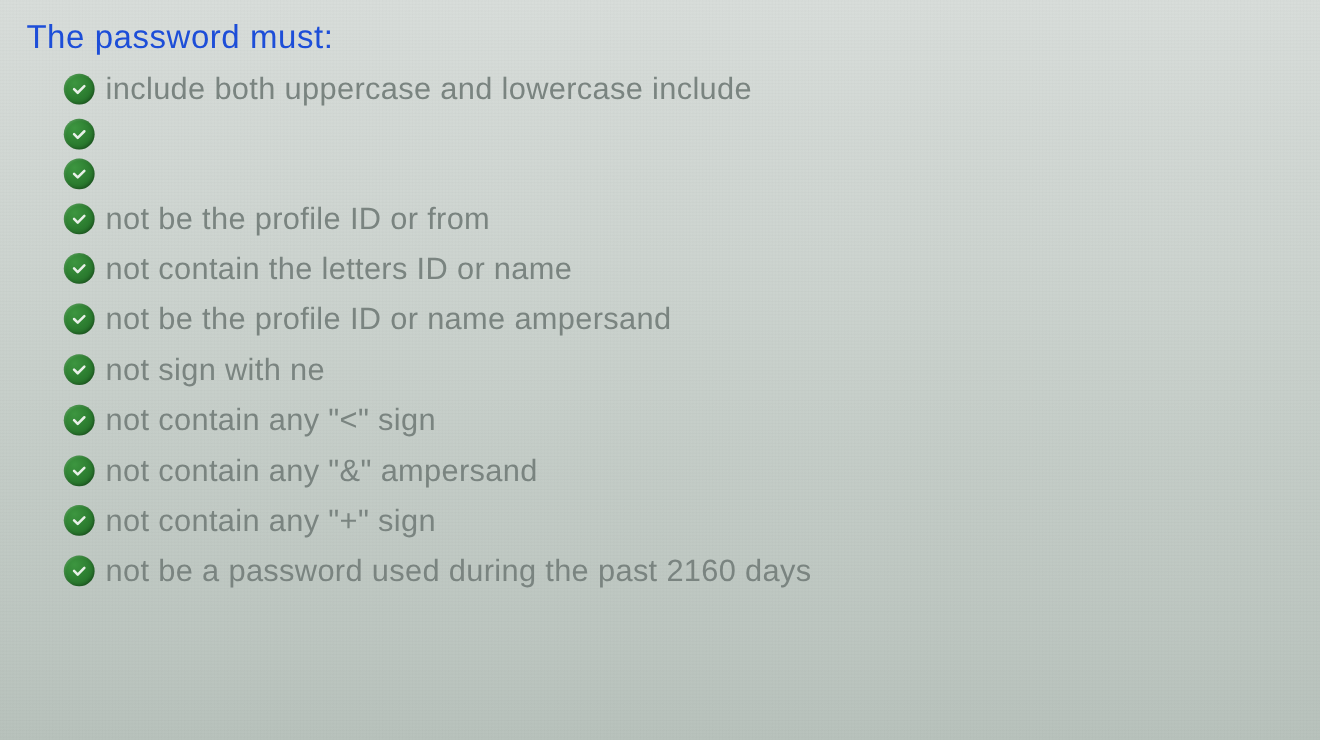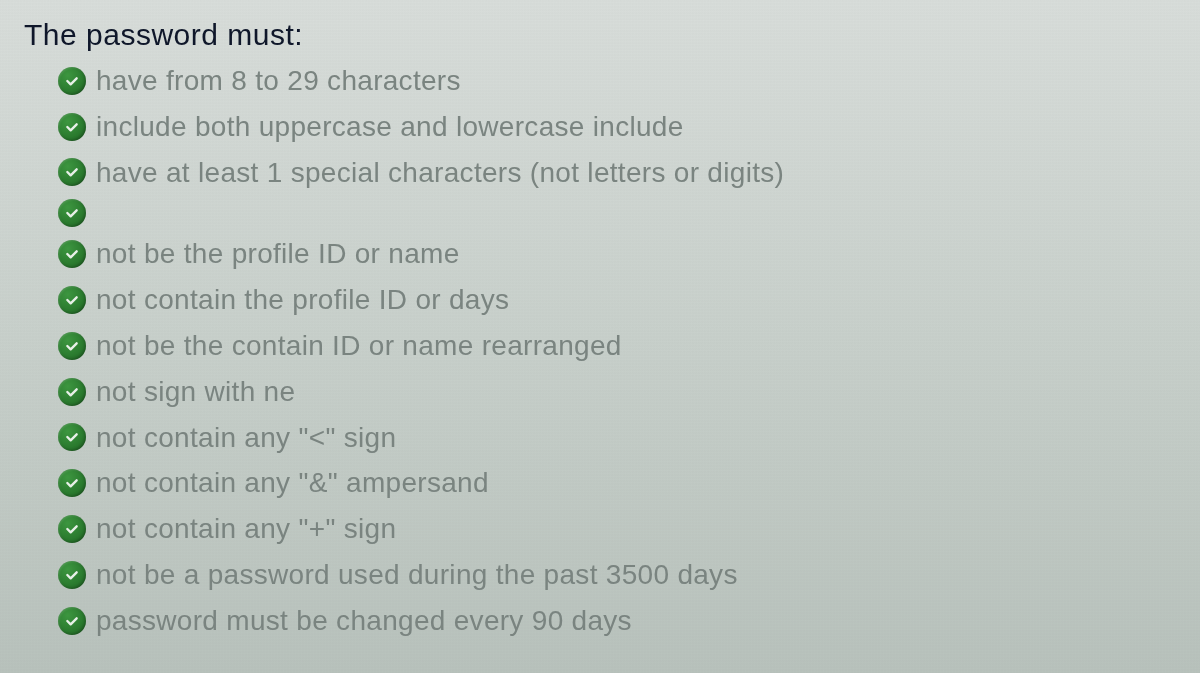--- a/index.html
+++ b/index.html
@@ -33,21 +33,21 @@
     }
     
     .content {
       position: relative;
       z-index: 2;
     }
     
     .heading {
       font-size: 30px;
       font-weight: 400;
-      color: #0f172a;
+      color: #1d4ed8;
       margin-bottom: 10px;
       letter-spacing: 0.5px;
     }
     
     .rules-list {
       list-style: none;
       padding-left: 34px;
     }
     
     .rule-item {
@@ -88,68 +88,59 @@
 <div class="content">
   <div class="heading">The password must:</div>
 
   <ul class="rules-list">
     <li class="rule-item">
       <span class="check-icon">
         <svg viewBox="0 0 24 24" fill="none" stroke="#e8f0e8" stroke-width="3.5" stroke-linecap="round" stroke-linejoin="round">
             <polyline points="5 12 10 17 19 8"></polyline>
           </svg>
       </span>
-      <span class="rule-text">have from 8 to 29 characters</span>
-    </li>
-    <li class="rule-item">
-      <span class="check-icon">
-        <svg viewBox="0 0 24 24" fill="none" stroke="#e8f0e8" stroke-width="3.5" stroke-linecap="round" stroke-linejoin="round">
-            <polyline points="5 12 10 17 19 8"></polyline>
-          </svg>
-      </span>
       <span class="rule-text">include both uppercase and lowercase include</span>
-    </li>
-    <li class="rule-item">
-      <span class="check-icon">
-        <svg viewBox="0 0 24 24" fill="none" stroke="#e8f0e8" stroke-width="3.5" stroke-linecap="round" stroke-linejoin="round">
-            <polyline points="5 12 10 17 19 8"></polyline>
-          </svg>
-      </span>
-      <span class="rule-text">have at least 1 special characters (not letters or digits)</span>
     </li>
     <li class="rule-item">
       <span class="check-icon">
         <svg viewBox="0 0 24 24" fill="none" stroke="#e8f0e8" stroke-width="3.5" stroke-linecap="round" stroke-linejoin="round">
             <polyline points="5 12 10 17 19 8"></polyline>
           </svg>
       </span>
     </li>
     <li class="rule-item">
       <span class="check-icon">
         <svg viewBox="0 0 24 24" fill="none" stroke="#e8f0e8" stroke-width="3.5" stroke-linecap="round" stroke-linejoin="round">
             <polyline points="5 12 10 17 19 8"></polyline>
           </svg>
       </span>
-      <span class="rule-text">not be the profile ID or name</span>
     </li>
     <li class="rule-item">
       <span class="check-icon">
         <svg viewBox="0 0 24 24" fill="none" stroke="#e8f0e8" stroke-width="3.5" stroke-linecap="round" stroke-linejoin="round">
             <polyline points="5 12 10 17 19 8"></polyline>
           </svg>
       </span>
-      <span class="rule-text">not contain the profile ID or days</span>
+      <span class="rule-text">not be the profile ID or from</span>
     </li>
     <li class="rule-item">
       <span class="check-icon">
         <svg viewBox="0 0 24 24" fill="none" stroke="#e8f0e8" stroke-width="3.5" stroke-linecap="round" stroke-linejoin="round">
             <polyline points="5 12 10 17 19 8"></polyline>
           </svg>
       </span>
-      <span class="rule-text">not be the contain ID or name rearranged</span>
+      <span class="rule-text">not contain the letters ID or name</span>
+    </li>
+    <li class="rule-item">
+      <span class="check-icon">
+        <svg viewBox="0 0 24 24" fill="none" stroke="#e8f0e8" stroke-width="3.5" stroke-linecap="round" stroke-linejoin="round">
+            <polyline points="5 12 10 17 19 8"></polyline>
+          </svg>
+      </span>
+      <span class="rule-text">not be the profile ID or name ampersand</span>
     </li>
     <li class="rule-item">
       <span class="check-icon">
         <svg viewBox="0 0 24 24" fill="none" stroke="#e8f0e8" stroke-width="3.5" stroke-linecap="round" stroke-linejoin="round">
             <polyline points="5 12 10 17 19 8"></polyline>
           </svg>
       </span>
       <span class="rule-text">not sign with ne</span>
     </li>
     <li class="rule-item">
@@ -175,24 +166,16 @@
           </svg>
       </span>
       <span class="rule-text">not contain any "+" sign</span>
     </li>
     <li class="rule-item">
       <span class="check-icon">
         <svg viewBox="0 0 24 24" fill="none" stroke="#e8f0e8" stroke-width="3.5" stroke-linecap="round" stroke-linejoin="round">
             <polyline points="5 12 10 17 19 8"></polyline>
           </svg>
       </span>
-      <span class="rule-text">not be a password used during the past 3500 days</span>
-    </li>
-    <li class="rule-item">
-      <span class="check-icon">
-        <svg viewBox="0 0 24 24" fill="none" stroke="#e8f0e8" stroke-width="3.5" stroke-linecap="round" stroke-linejoin="round">
-            <polyline points="5 12 10 17 19 8"></polyline>
-          </svg>
-      </span>
-      <span class="rule-text">password must be changed every 90 days</span>
+      <span class="rule-text">not be a password used during the past 2160 days</span>
     </li>
   </ul>
 </div>
 
 </body></html>

